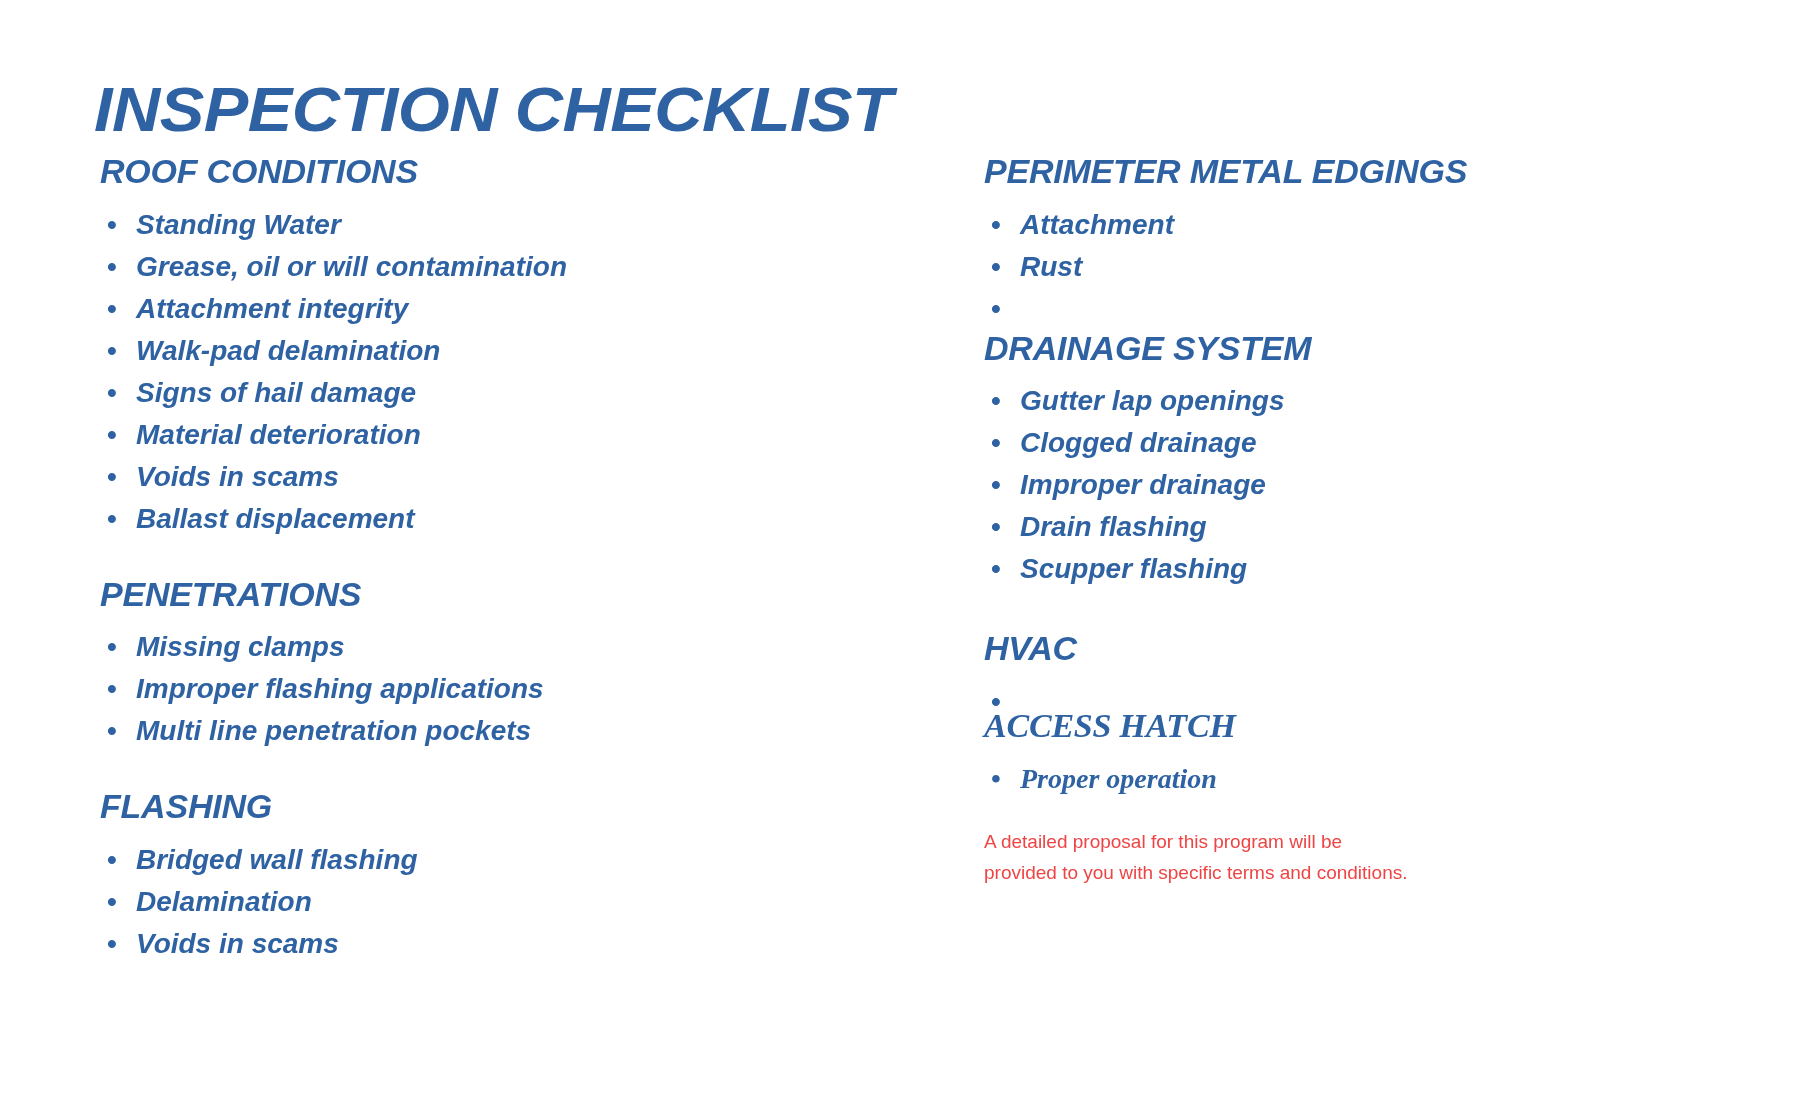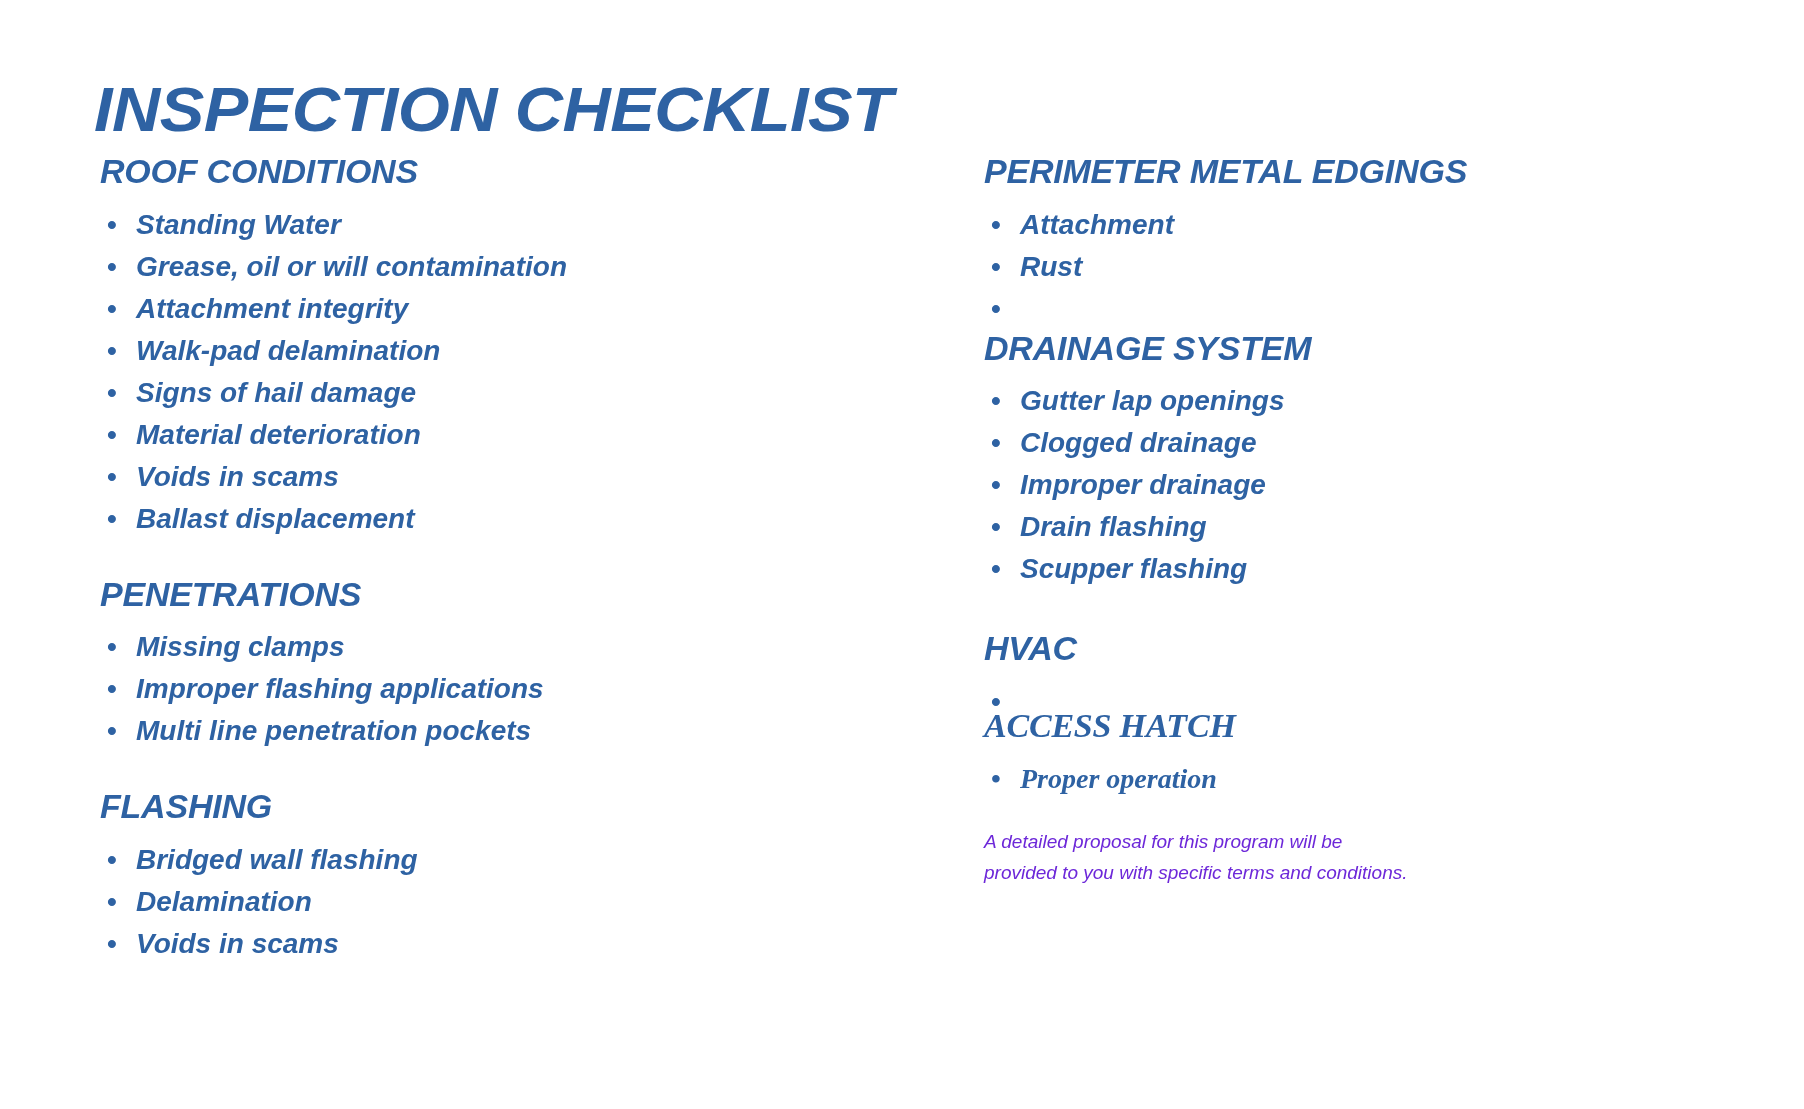--- a/index.html
+++ b/index.html
@@ -113,23 +113,22 @@
   .col-right .section.perimeter    { margin-bottom: 44px; }
   .col-right .section.drainage     { margin-bottom: 42px; }
   .col-right .section.hvac         { margin-bottom: 42px; }
   .col-right .section.hatch        { margin-bottom: 26px; font-family: Liberation Serif, serif; }
 
   
   .footnote {
     margin-top: 18px;
     font-size: 19px;
     line-height: 1.65;
-    font-style: italic;
     font-weight: 400;
-    color: #6d28d9;
+    color: #ef4444;
     max-width: 560px;
   }
   .footnote span { display: block; }
 </style>
 </head>
 <body>
 
 <div class="page">
 
   <h1 class="page-title">INSPECTION CHECKLIST</h1>

